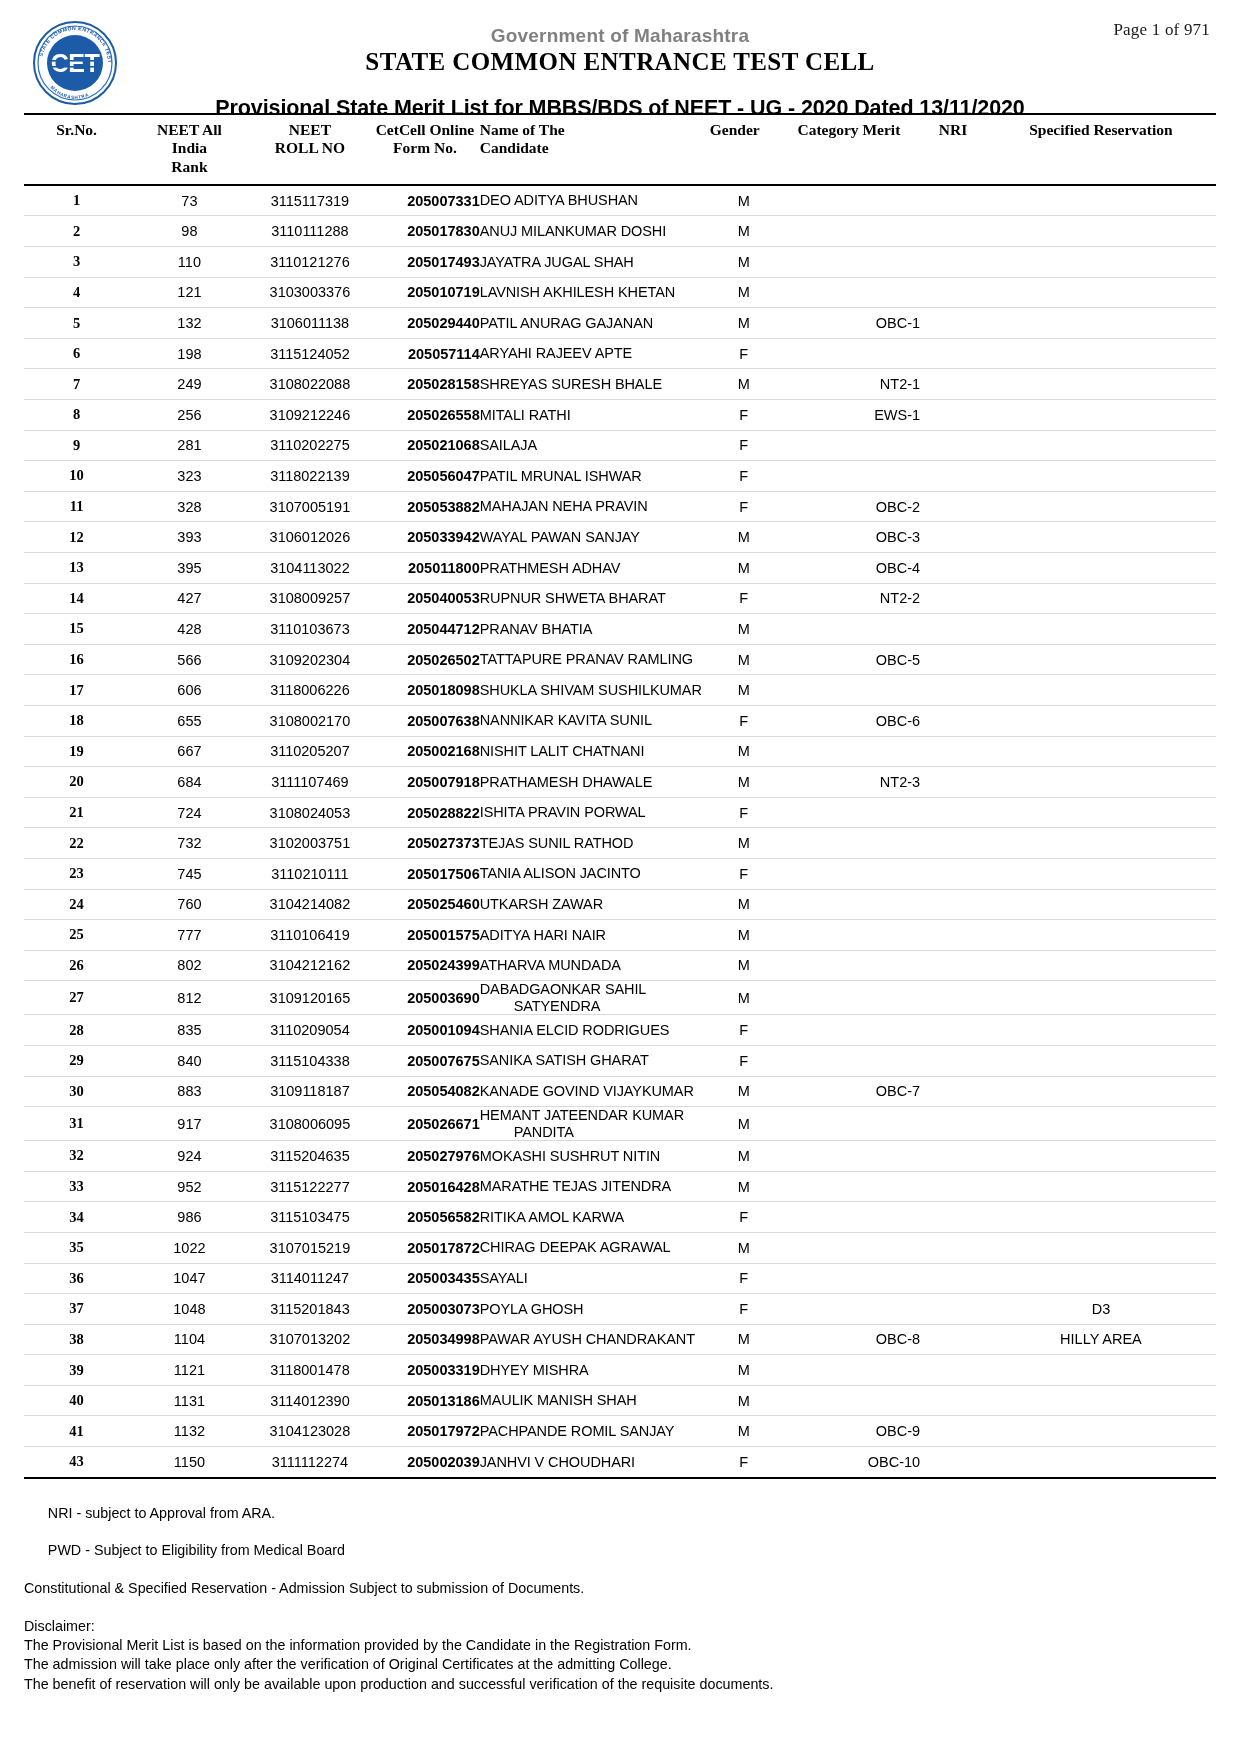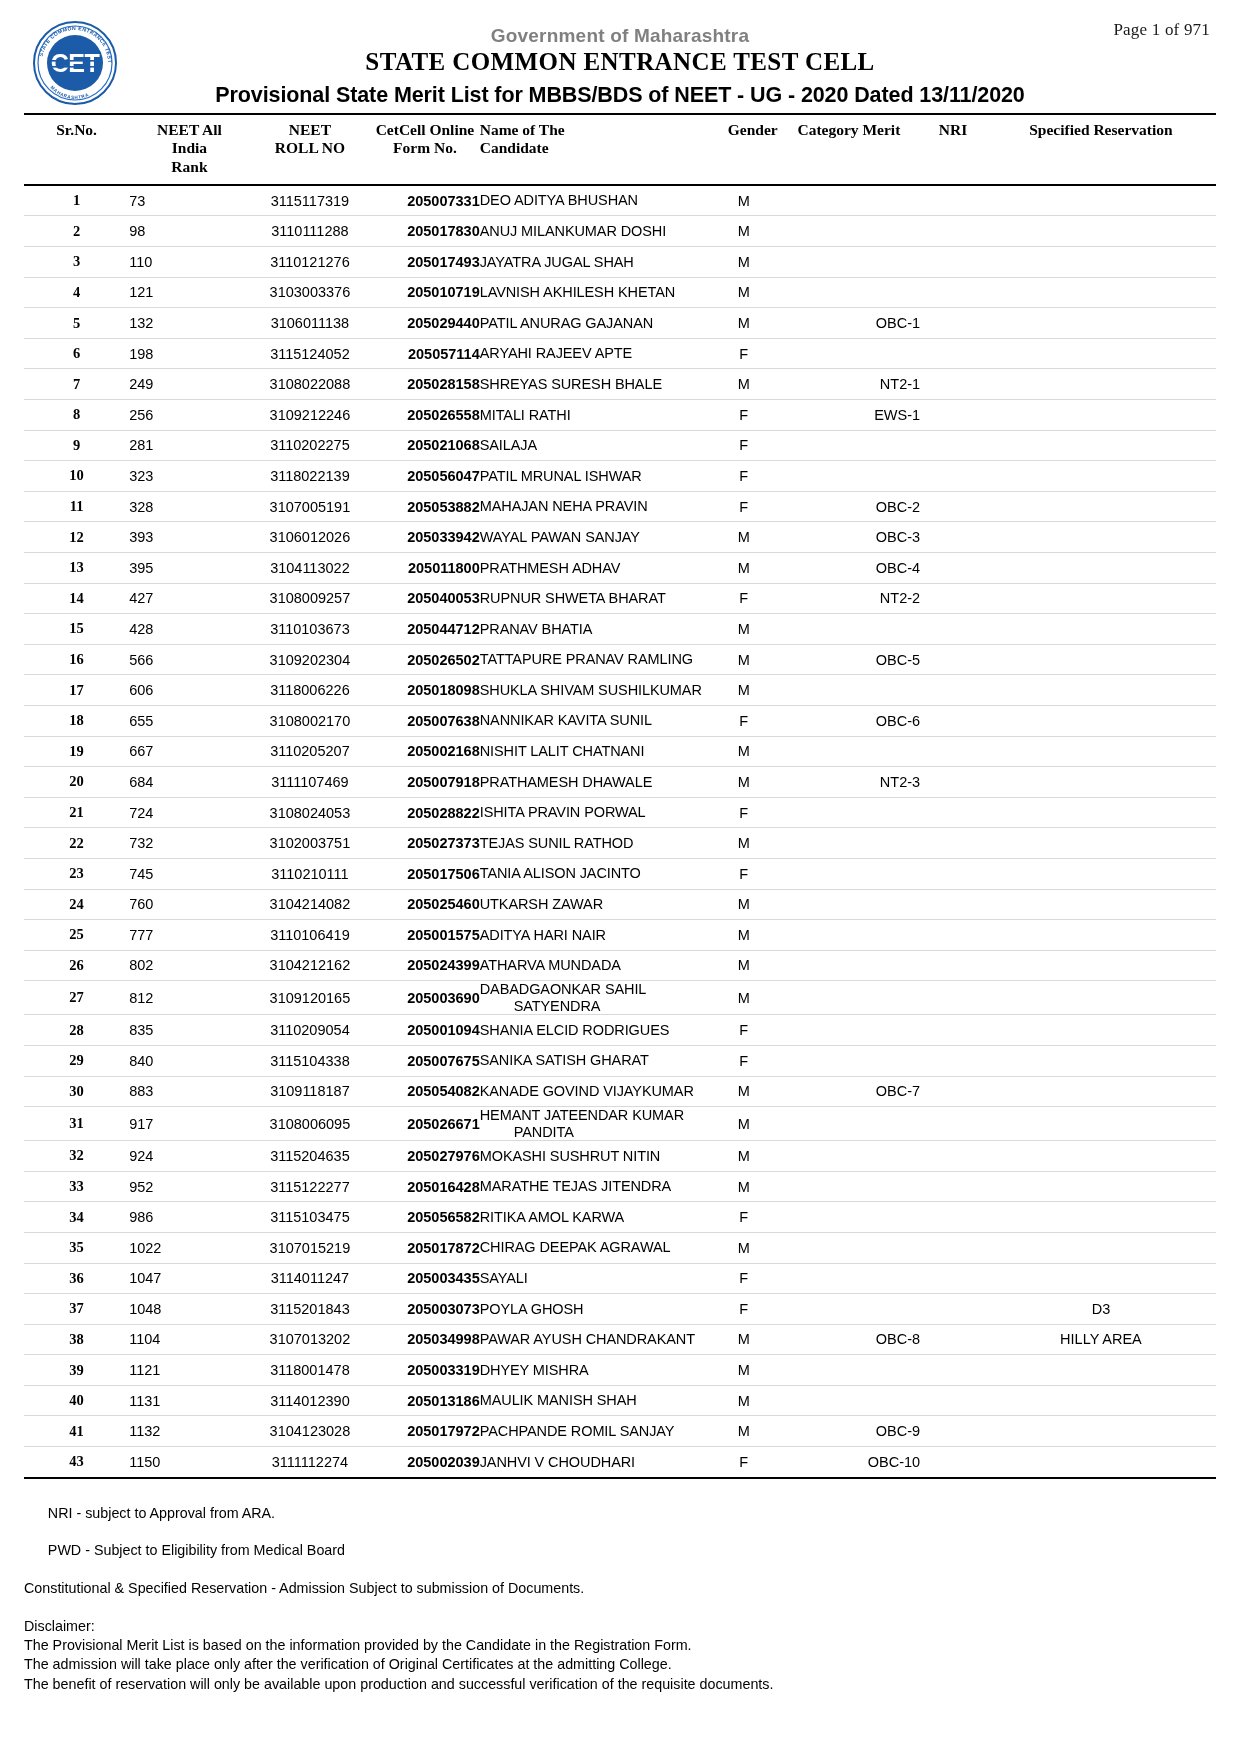--- a/index.html
+++ b/index.html
@@ -69,21 +69,21 @@
     line-height: 1.2;
     letter-spacing: 0.4px;
     margin-top: 1px;
   }
   .title-sub {
     font-family: "Liberation Sans", sans-serif;
     font-size: 21.5px;
     font-weight: bold;
     color: #000000;
     line-height: 1.25;
-    margin-top: 5px;
+    margin-top: 18px;
     letter-spacing: -0.1px;
   }
 
   
   .rule-top {
     border-top: 2.5px solid #000;
     margin-top: 7px;
   }
   .rule-head-bottom {
     border-top: 2.5px solid #000;
@@ -130,33 +130,34 @@
   col.c-cat    { width: 130px; }
   col.c-nri    { width: 60px; }
   col.c-res    { width: 210px; }
 
   
   th.h-sr     { text-align: center; }
   th.h-rank   { text-align: center; }
   th.h-roll   { text-align: center; }
   th.h-form   { text-align: center; }
   th.h-name   { text-align: left; padding-left: 6px; }
-  th.h-gender { text-align: right; margin-top: 40px; }
+  th.h-gender { text-align: left; margin-top: 40px; }
   th.h-cat    { text-align: center; }
   th.h-nri    { text-align: center; }
   th.h-res    { text-align: center; }
 
   
   td.t-sr {
     text-align: center;
     font-family: "Liberation Serif", serif;
     font-weight: bold;
     font-size: 15.5px;
   }
   td.t-rank {
+    text-align: center;
     font-family: "Liberation Sans", sans-serif;
     font-size: 14px;
   }
   td.t-roll {
     text-align: center;
     font-family: "Liberation Sans", sans-serif;
     font-size: 14px;
     margin-top: 40px;
   }
   td.t-form {

